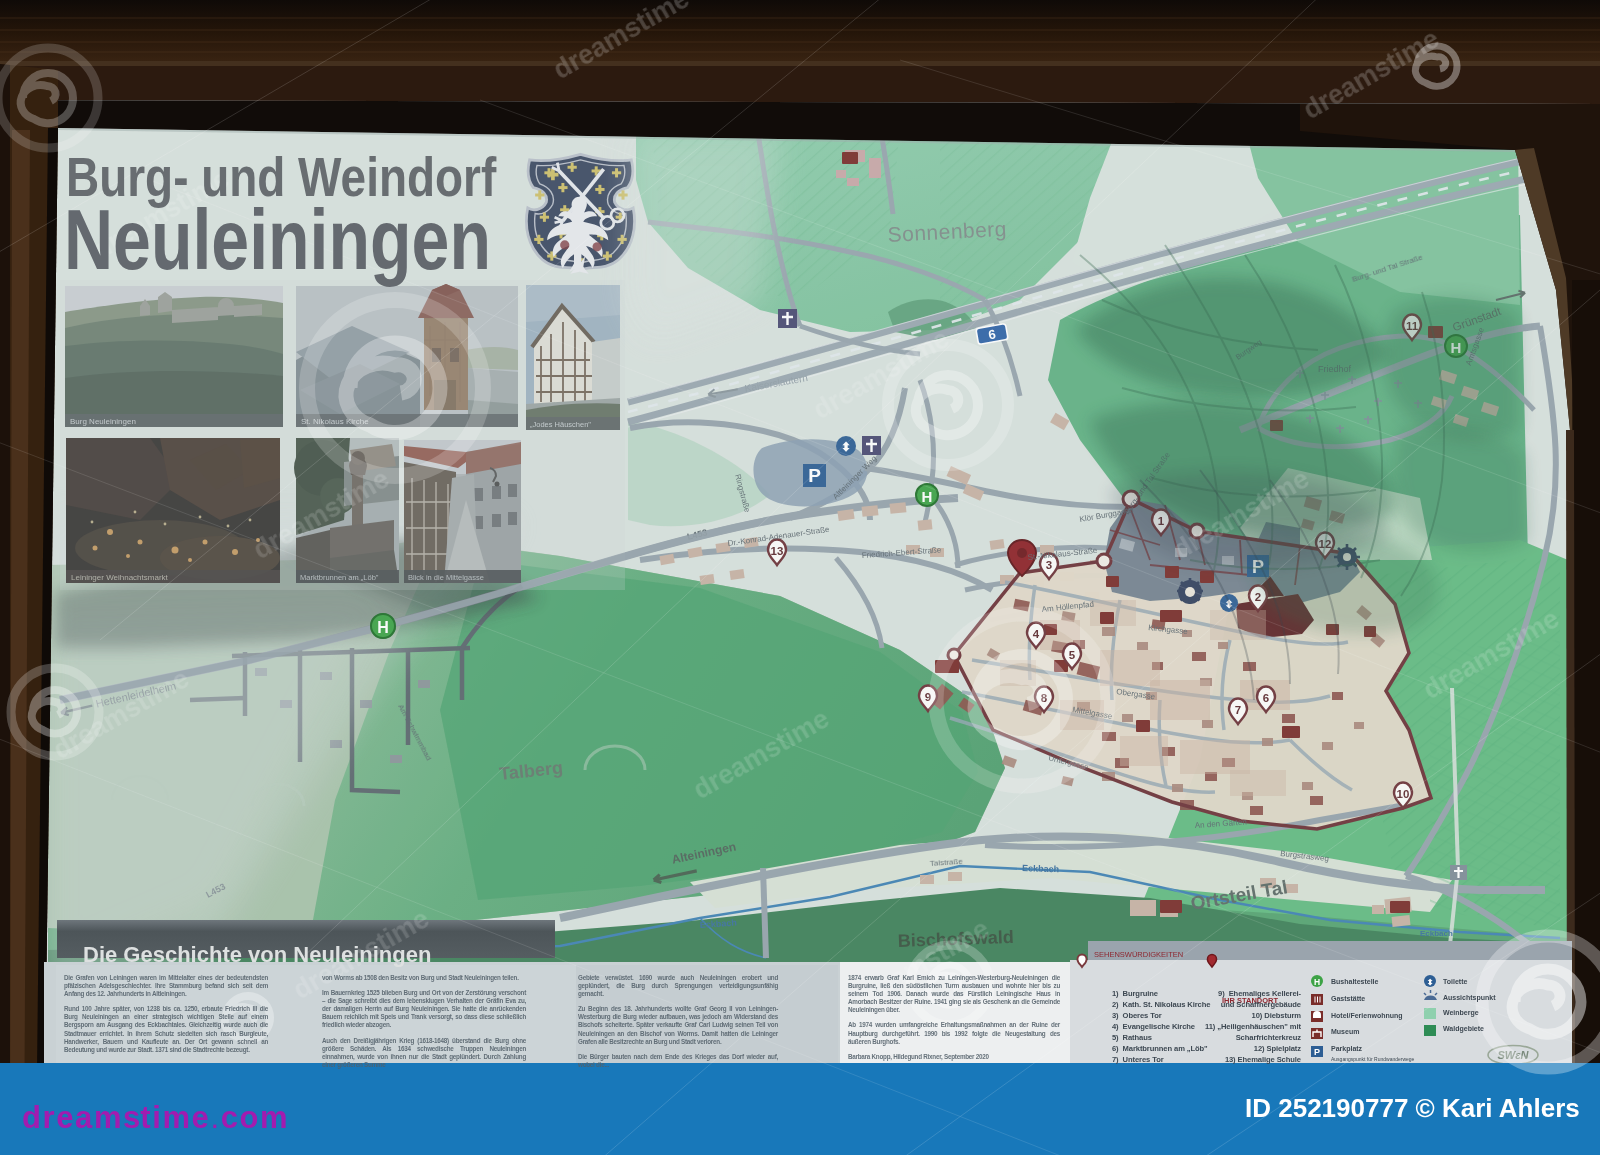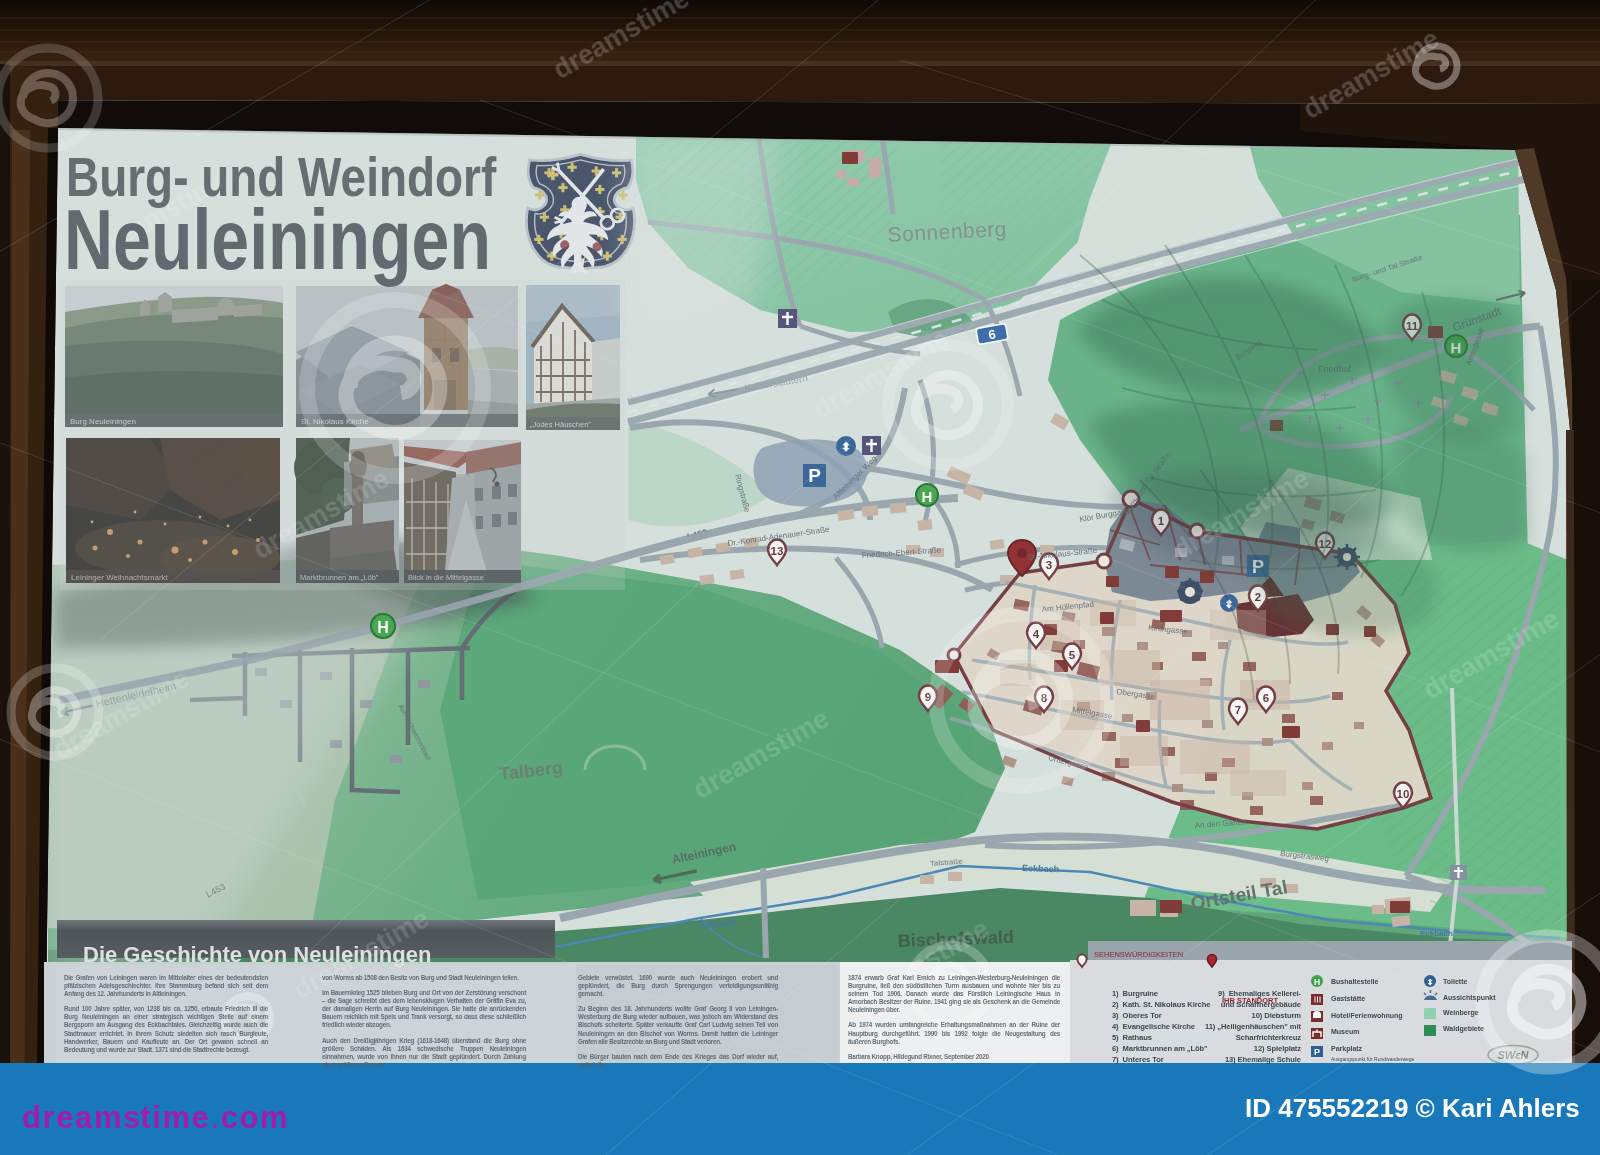--- a/index.html
+++ b/index.html
@@ -989,14 +989,14 @@
 
 <div class="leg2" style="left:1443px;top:974px;line-height:15.6px;">
 Toilette<br>
 Aussichtspunkt<br>
 Weinberge<br>
 Waldgebiete
 </div>
 
 <div class="abs" style="left:22px;top:1088px;color:#a21caf;font-size:31px;font-weight:bold;letter-spacing:1.6px;margin-top:12px;">dream<span style="letter-spacing:0">s</span>time<span style="font-weight:normal">.</span>com</div>
 
-<div class="abs" style="left:1245px;top:1093px;color:#fff;font-size:26px;font-weight:bold;white-space:nowrap;">ID 475552219 © Kari Ahlers</div>
+<div class="abs" style="left:1245px;top:1093px;color:#fff;font-size:26px;font-weight:bold;white-space:nowrap;">ID 252190777 © Kari Ahlers</div>
 </div>
 
 </body></html>

